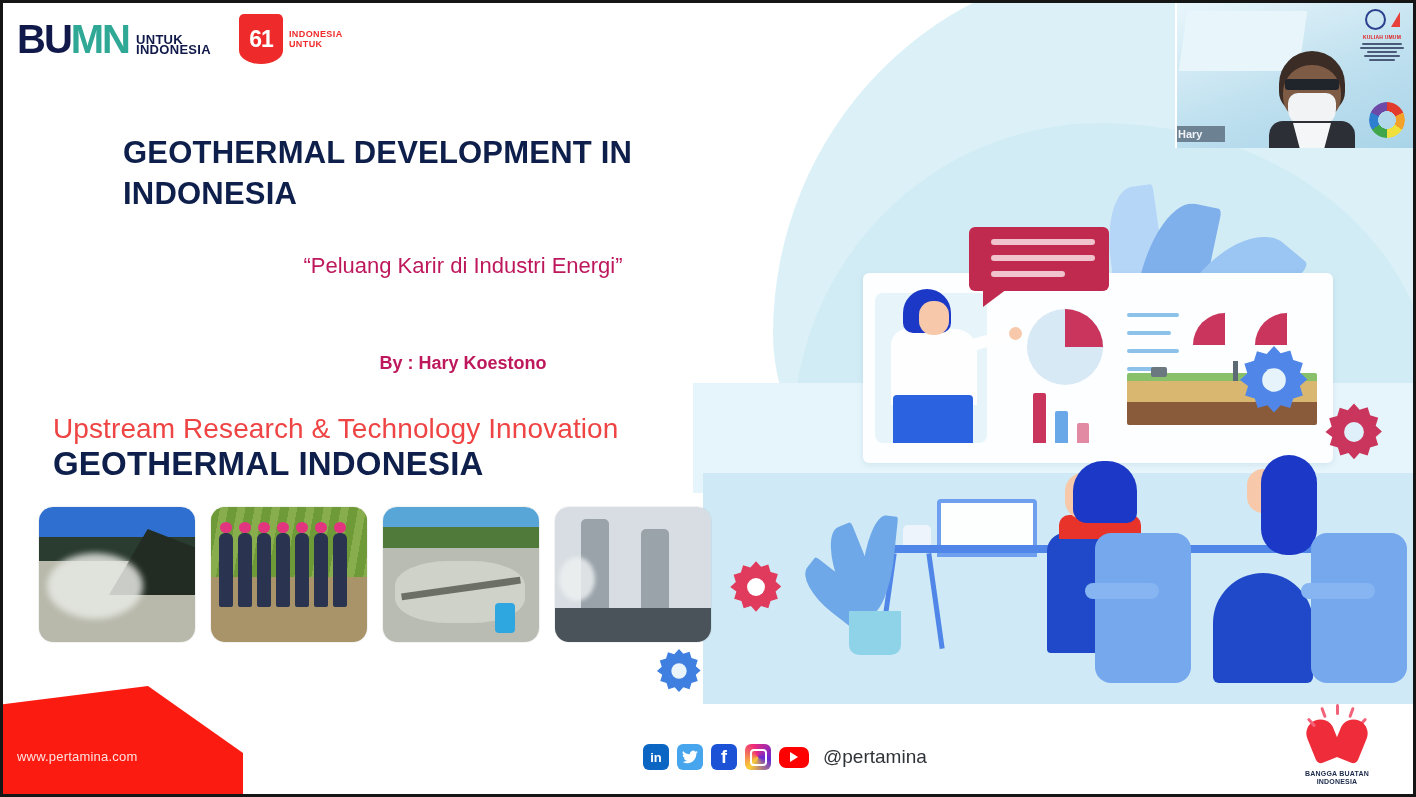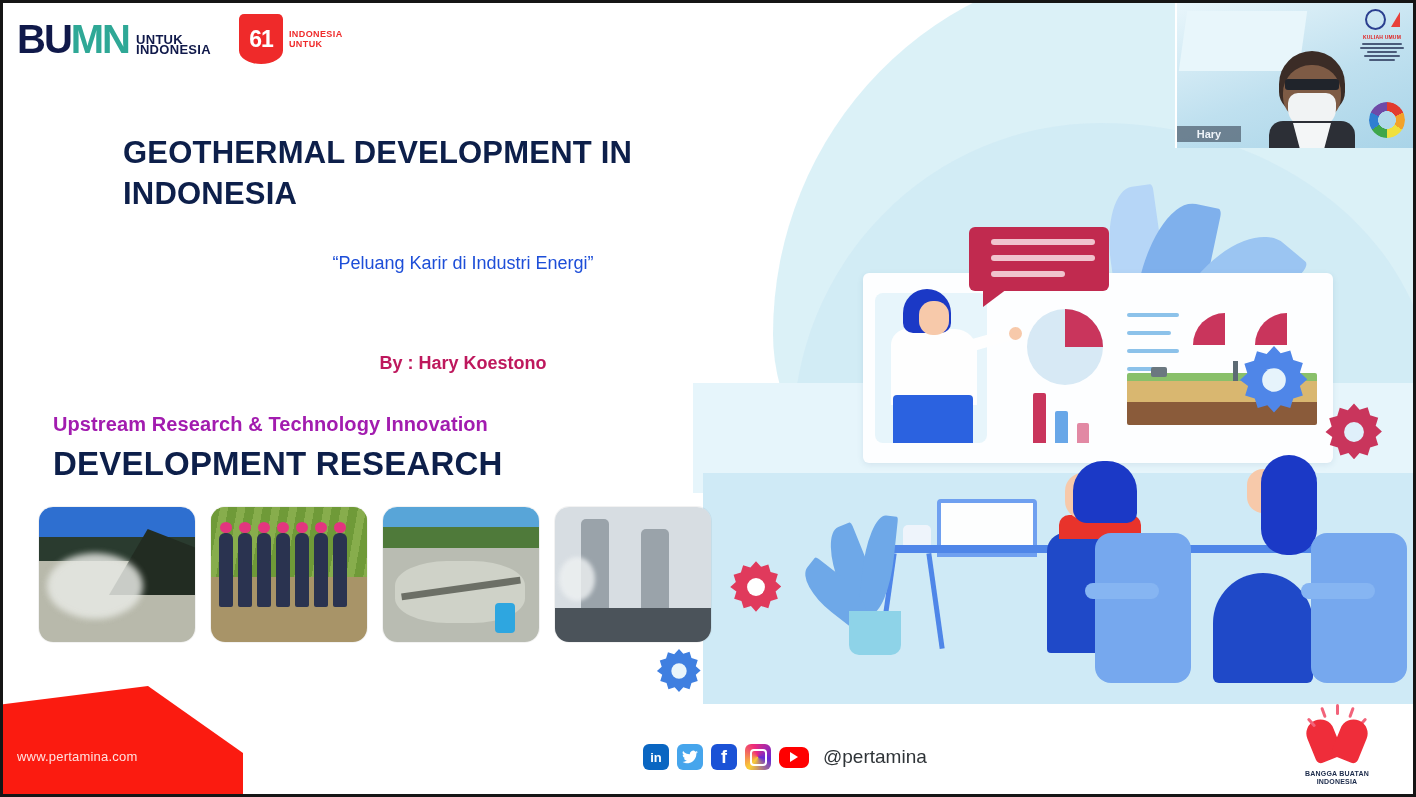--- a/index.html
+++ b/index.html
@@ -70,39 +70,39 @@
   .vt-lg-row{display:flex;justify-content:center;gap:5px;align-items:center;}
   .vt-lg-seal{width:17px;height:17px;border-radius:50%;border:2px solid #2b3f8f;}
   .vt-lg-tri{width:0;height:0;border-left:9px solid transparent;border-right:0 solid transparent;border-bottom:15px solid #e8403a;}
   .vt-lg-title{font-size:5px;font-weight:700;color:#e02020;margin-top:4px;letter-spacing:.2px;}
   .vt-lg-lines{margin-top:3px;}
   .vt-lg-line{height:2px;background:#4a5b7a;margin:2px auto;border-radius:1px;}
   .vt-ring{position:absolute;right:8px;bottom:10px;width:36px;height:36px;border-radius:50%;
     background:conic-gradient(#e23b2e 0 18%,#f2a22a 18% 34%,#f0e03c 34% 50%,#3fa64b 50% 66%,#2f7fd1 66% 82%,#6e4aa8 82% 100%);
     -webkit-mask:radial-gradient(circle,transparent 34%,#000 36%);mask:radial-gradient(circle,transparent 34%,#000 36%);}
   .vt-name{
-    position:absolute;left:0;bottom:6px;min-width:46px;padding:2px 9px;
-    background:rgba(60,72,88,.62);color:#eef3f8;font-size:11px;font-weight:700;text-align:center;
+    position:absolute;left:0;bottom:6px;min-width:46px;padding:2px 1px;
+    background:rgba(60,72,88,.62);color:#eef3f8;font-size:11px;font-weight:700;
   }
 
   
   .title{
     position:absolute;left:120px;top:129px;width:680px;text-align:left;
     color:#0d1f4a;font-size:31px;font-weight:700;line-height:1.33;letter-spacing:.2px;
   }
   .subtitle{
     position:absolute;left:120px;top:250px;width:680px;text-align:center;
-    color:#1d4ed8;font-size:18px;font-weight:400;
+    color:#be185d;font-size:22px;font-weight:400;
   }
   .byline{
     position:absolute;left:120px;top:350px;width:680px;text-align:center;
     color:#be185d;font-size:18px;font-weight:700;
   }
   .unit-line{
-    position:absolute;left:50px;top:410px;color:#a21caf;font-size:20px;font-weight:700;letter-spacing:.1px;
+    position:absolute;left:50px;top:410px;color:#ef4444;font-size:28px;font-weight:400;letter-spacing:.1px;
   }
   .unit-main{
     position:absolute;left:50px;top:442px;color:#0d1f4a;font-size:33px;font-weight:700;letter-spacing:.2px;
   }
   .date{
     position:absolute;left:120px;top:664px;width:680px;text-align:center;
     color:#16325c;font-size:20px;font-weight:700;letter-spacing:.4px;
   }
 
   
@@ -288,21 +288,21 @@
       <div class="vt-collar"></div>
     </div>
 
     <div class="vt-name">Hary</div>
   </div>
 
   <div class="title">GEOTHERMAL DEVELOPMENT IN INDONESIA</div>
   <div class="subtitle">“Peluang Karir di Industri Energi”</div>
   <div class="byline">By : Hary Koestono</div>
   <div class="unit-line">Upstream Research &amp; Technology Innovation</div>
-  <div class="unit-main">DEVELOPMENT RESEARCH</div>
+  <div class="unit-main">GEOTHERMAL INDONESIA</div>
 
   <div class="photos">
     <div class="photo p1">
       <div class="ridge"></div>
       <div class="steam"></div>
     </div>
     <div class="photo p2">
       <div class="bush"></div>
       <div class="ppl">
         <i></i>

